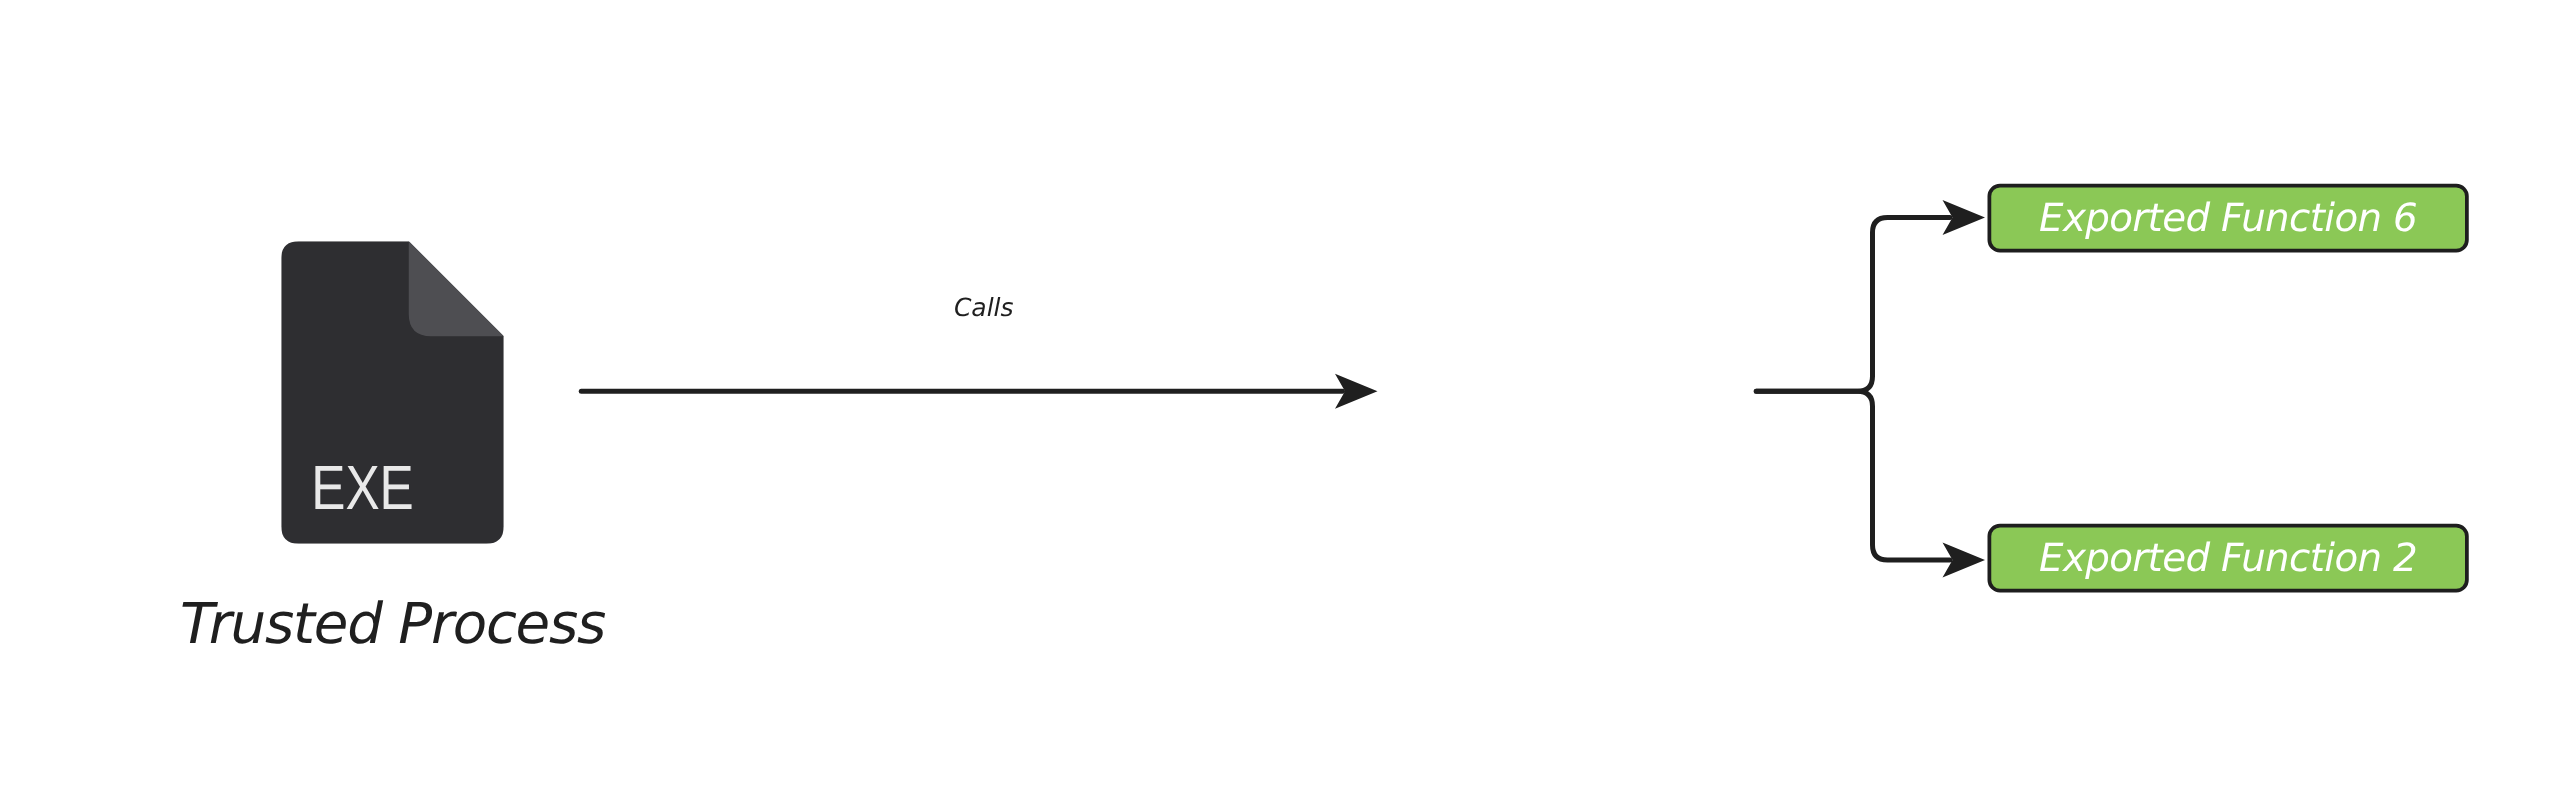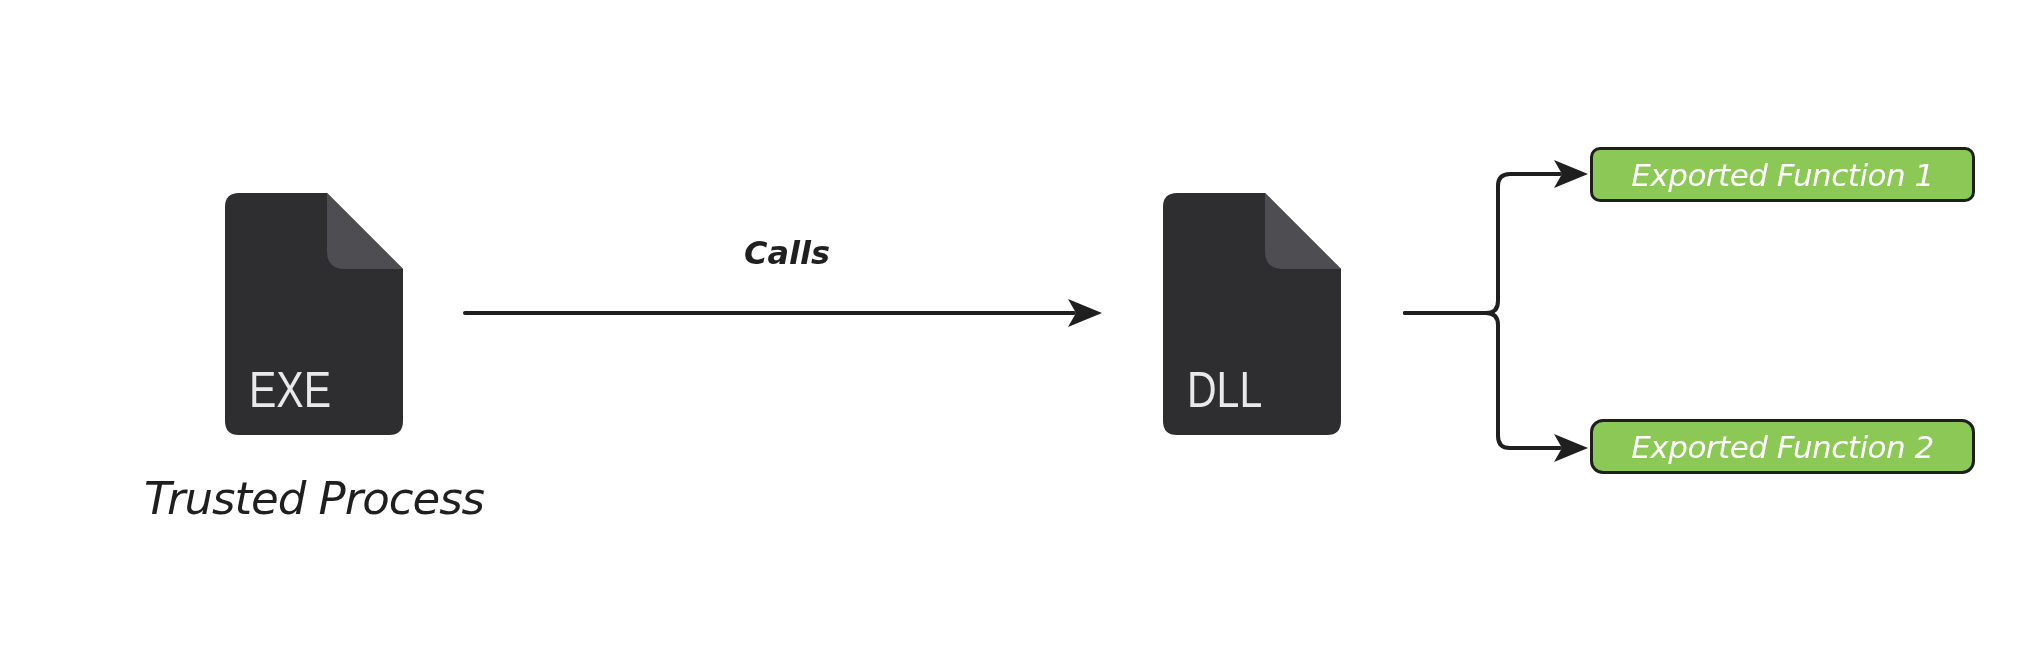--- a/index.html
+++ b/index.html
@@ -70,22 +70,22 @@
   }
   .caption-exe { left: 104px; top: 472px; }
   .caption-dll { left: 1043px; top: 472px; }
 
   .edge-label {
     position: absolute;
     left: 637px;
     top: 234px;
     width: 300px;
     text-align: center;
-    font-size: 32px;
-    font-weight: 700;
+    font-size: 20px;
+    font-weight: 400;
     white-space: nowrap;
   }
 
   .function-box {
     position: absolute;
     left: 1590px;
     width: 385px;
     height: 55px;
     background: var(--function-fill);
     border: 3px solid var(--function-border);
@@ -95,21 +95,21 @@
     justify-content: center;
     color: var(--function-text);
     font-family: "DejaVu Sans", cursive;
     font-style: italic;
     font-size: 31px;
     font-weight: 500;
     letter-spacing: -0.5px;
     white-space: nowrap;
   }
   .function-box-1 { top: 147px; }
-  .function-box-2 { top: 419px; border-radius: 13px; }
+  .function-box-2 { top: 419px; }
 </style>
 </head>
 <body>
 
 <div class="canvas">
 
   <svg class="connectors" viewBox="0 0 2042 649" xmlns="http://www.w3.org/2000/svg">
 
     <path class="line" d="M 465 313 L 1074 313"></path>
     <path class="head" d="M 1102 313 L 1068 299 L 1076 313 L 1068 327 Z"></path>
@@ -125,24 +125,17 @@
     <svg viewBox="0 0 178 242" xmlns="http://www.w3.org/2000/svg">
       <path d="M 14 0 H 102 L 178 76 V 228 Q 178 242 164 242 H 14 Q 0 242 0 228 V 14 Q 0 0 14 0 Z" fill="var(--file-body)"></path>
       <path d="M 102 0 L 102 58 Q 102 76 120 76 L 178 76 Z" fill="var(--file-fold)"></path>
     </svg>
     <span class="file-label">EXE</span>
   </div>
   <div class="caption caption-exe handwrite">Trusted Process</div>
 
   <div class="edge-label handwrite">Calls</div>
 
-  <div class="file-node dll-node">
-    <svg viewBox="0 0 178 242" xmlns="http://www.w3.org/2000/svg">
-      <path d="M 14 0 H 102 L 178 76 V 228 Q 178 242 164 242 H 14 Q 0 242 0 228 V 14 Q 0 0 14 0 Z" fill="var(--file-body)"></path>
-      <path d="M 102 0 L 102 58 Q 102 76 120 76 L 178 76 Z" fill="var(--file-fold)"></path>
-    </svg>
-    <span class="file-label">DLL</span>
-  </div>
 
-  <div class="function-box function-box-1">Exported Function 1</div>
+  <div class="function-box function-box-1">Exported Function 6</div>
   <div class="function-box function-box-2">Exported Function 2</div>
 
 </div>
 
 </body></html>

